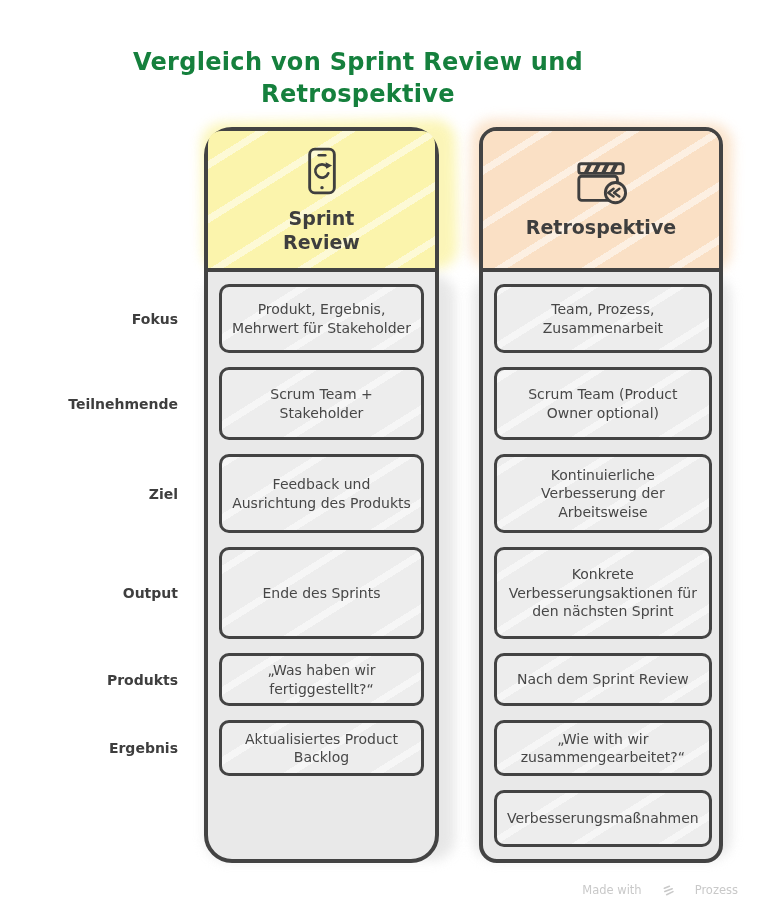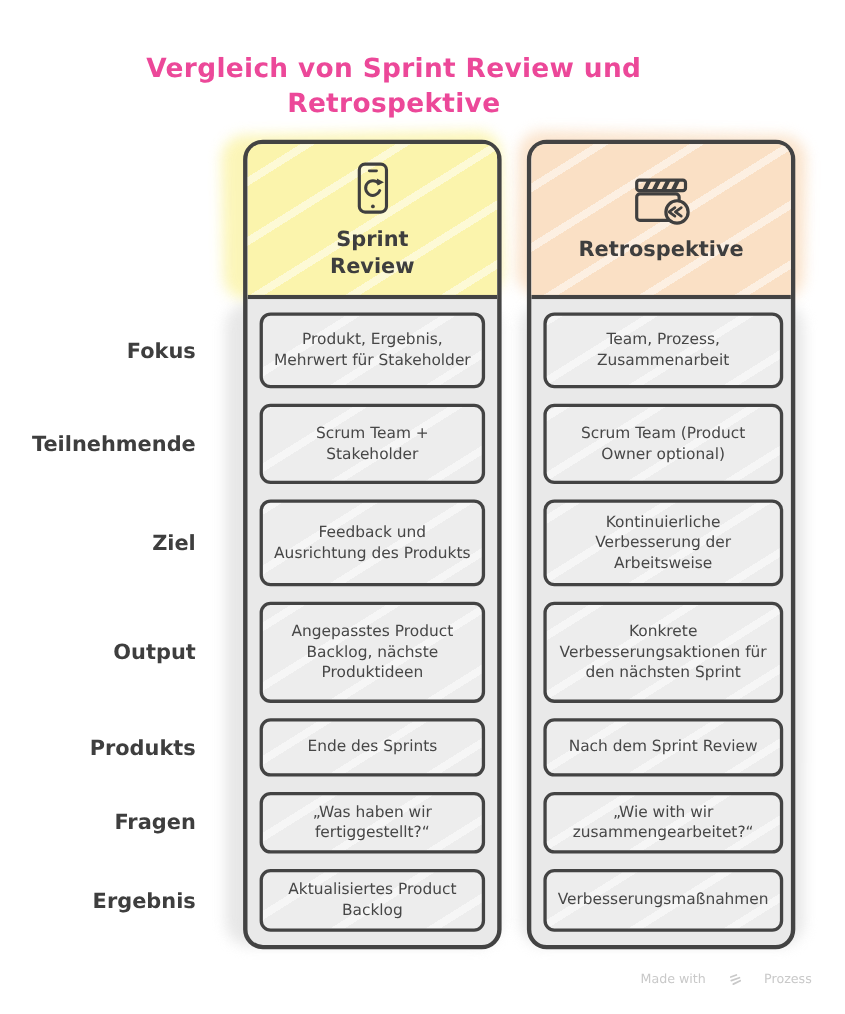--- a/index.html
+++ b/index.html
@@ -3,40 +3,40 @@
 <meta charset="utf-8">
 <style>
   html,body{margin:0;padding:0;background:#ffffff;}
   .page{
     position:relative;width:768px;height:922px;background:#ffffff;
     font-family:"DejaVu Sans", sans-serif;overflow:hidden;
   }
   .title{
     position:absolute;top:46px;left:358px;transform:translateX(-50%);
     width:470px;margin:0;text-align:center;
-    font-size:24px;font-weight:bold;color:#ec4899;line-height:1.35;letter-spacing:.3px;
+    font-size:24px;font-weight:bold;color:#15803d;line-height:1.35;letter-spacing:.3px;
   }
   
   .smudge{position:absolute;filter:blur(6px);opacity:.85;border-radius:22px;z-index:0;}
   .smudge.sprint-head{left:202px;top:121px;width:255px;height:150px;background:#fbf4ac;transform:rotate(-1deg);}
   .smudge.retro-head{left:470px;top:121px;width:262px;height:150px;background:#fae0c5;transform:rotate(1deg);}
   .smudge.sprint-body{left:205px;top:275px;width:250px;height:585px;background:#e3e3e3;}
   .smudge.retro-body{left:473px;top:275px;width:258px;height:585px;background:#e3e3e3;}
 
   .scribble{
     background-image:repeating-linear-gradient(-32deg,
       rgba(255,255,255,0) 0 20px,
       rgba(255,255,255,.5) 20px 27px,
       rgba(255,255,255,0) 27px 46px);
   }
   .panel{
     position:absolute;top:127px;z-index:1;
     border:4px solid #434343;border-radius:18px;background:#e9e9e9;
   }
-  .panel.sprint{left:221px;width:227px;height:728px;}
+  .panel.sprint{left:204px;width:227px;height:728px;border-radius:28px;}
   .panel.retro{left:479px;width:236px;height:728px;}
   .panel-header{
     height:137px;border-bottom:4px solid #434343;border-radius:13px 13px 0 0;
     display:flex;flex-direction:column;align-items:center;justify-content:center;gap:9px;
   }
   .panel.sprint .panel-header{background-color:#fbf4ac;}
   .panel.retro  .panel-header{background-color:#fae0c5;}
   .header-label{
     font-weight:bold;font-size:19px;color:#3e3e3e;text-align:center;line-height:1.28;
   }
@@ -51,21 +51,21 @@
     border:3px solid #434343;border-radius:10px;background-color:#ededed;
     display:flex;align-items:center;justify-content:center;
     text-align:center;font-size:14px;color:#474747;line-height:1.32;
     padding:4px 10px;
   }
   .labels{
     position:absolute;left:0;top:284px;width:178px;z-index:1;
   }
   .label-row{
     display:flex;align-items:center;justify-content:flex-end;
-    font-size:19px;font-weight:600;color:#3e3e3e;
+    font-size:14px;font-weight:600;color:#3e3e3e;
   }
   .icon-wrap{display:flex;align-items:center;justify-content:center;}
   .watermark{
     position:absolute;right:30px;bottom:25px;z-index:1;
     display:flex;align-items:center;gap:20px;
     font-size:11.5px;color:#c9c9c9;
   }
 </style>
 </head>
 <body>
@@ -78,42 +78,40 @@
   <div class="smudge retro-head"></div>
   <div class="smudge sprint-body"></div>
   <div class="smudge retro-body"></div>
 
   <div class="labels rowgrid">
     <div class="label-row">Fokus</div>
     <div class="label-row">Teilnehmende</div>
     <div class="label-row">Ziel</div>
     <div class="label-row">Output</div>
     <div class="label-row">Produkts</div>
-    <div class="label-row">Fragen</div>
     <div class="label-row">Ergebnis</div>
   </div>
 
   <section class="panel sprint">
     <header class="panel-header scribble">
       <span class="icon-wrap">
         <svg width="38" height="52" viewBox="0 0 40 52" fill="none">
           <rect x="7" y="3" width="26" height="46" rx="5.5" stroke="#3f3f3f" stroke-width="3"></rect>
           <line x1="16.5" y1="9.5" x2="23.5" y2="9.5" stroke="#3f3f3f" stroke-width="2.6" stroke-linecap="round"></line>
           <circle cx="20" cy="43.5" r="1.8" fill="#3f3f3f"></circle>
           <path d="M25.4 21.5 A7 7 0 1 0 26.6 28.4" stroke="#3f3f3f" stroke-width="2.8" stroke-linecap="round"></path>
           <path d="M23.8 16.8 L30.6 20.3 L24.4 23.6 Z" fill="#3f3f3f"></path>
         </svg>
       </span>
       <div class="header-label">Sprint Review</div>
     </header>
     <div class="panel-body rowgrid">
       <div class="cell scribble">Produkt, Ergebnis, Mehrwert für Stakeholder</div>
       <div class="cell scribble">Scrum Team + Stakeholder</div>
       <div class="cell scribble">Feedback und Ausrichtung des Produkts</div>
-      <div class="cell scribble">Angepasstes Product Backlog, nächste Produktideen</div>
       <div class="cell scribble">Ende des Sprints</div>
       <div class="cell scribble">„Was haben wir fertiggestellt?“</div>
       <div class="cell scribble">Aktualisiertes Product Backlog</div>
     </div>
   </section>
 
   <section class="panel retro">
     <header class="panel-header scribble">
       <span class="icon-wrap">
         <svg width="54" height="46" viewBox="0 0 56 46" fill="none">

